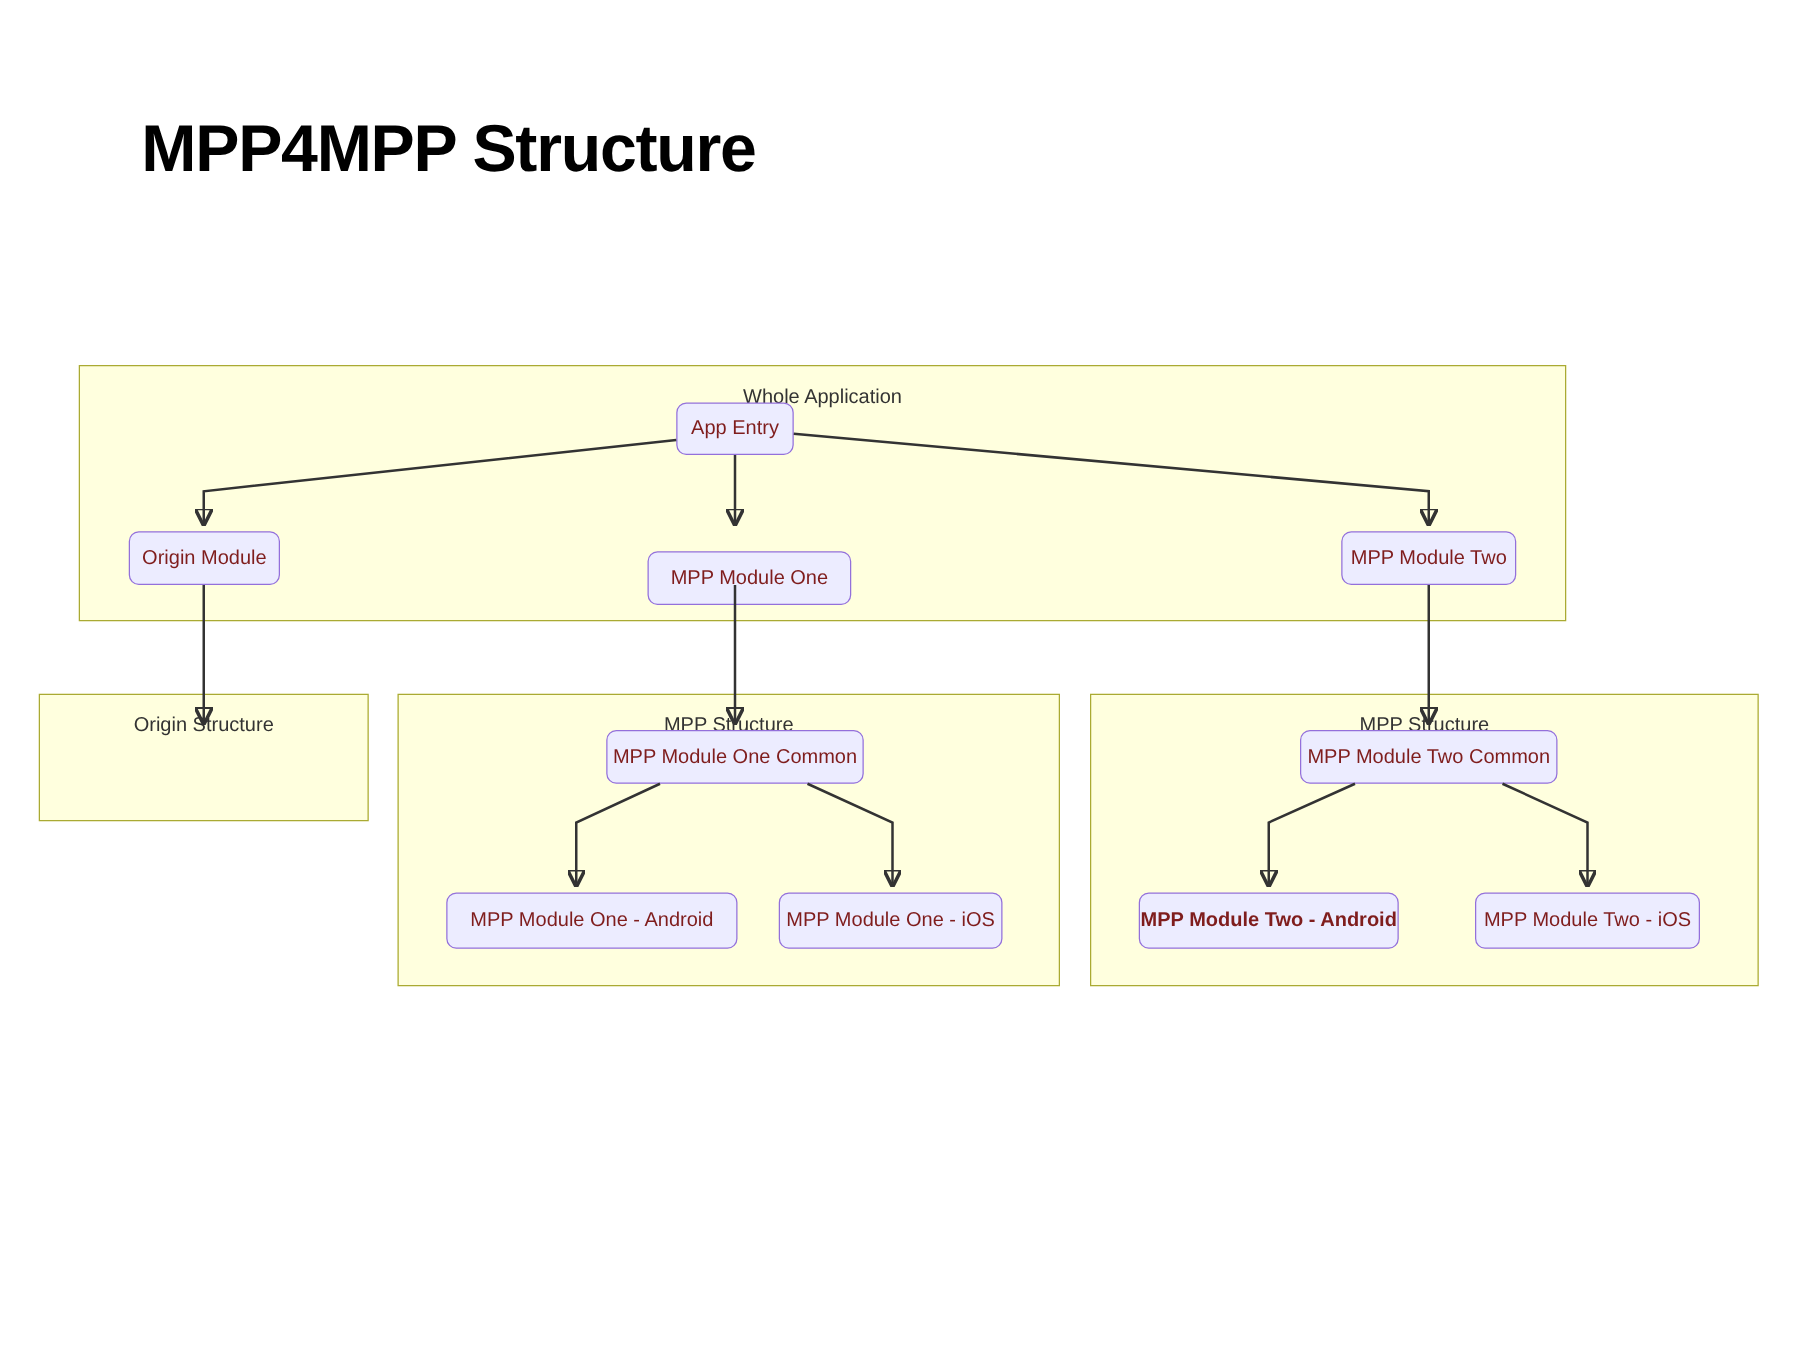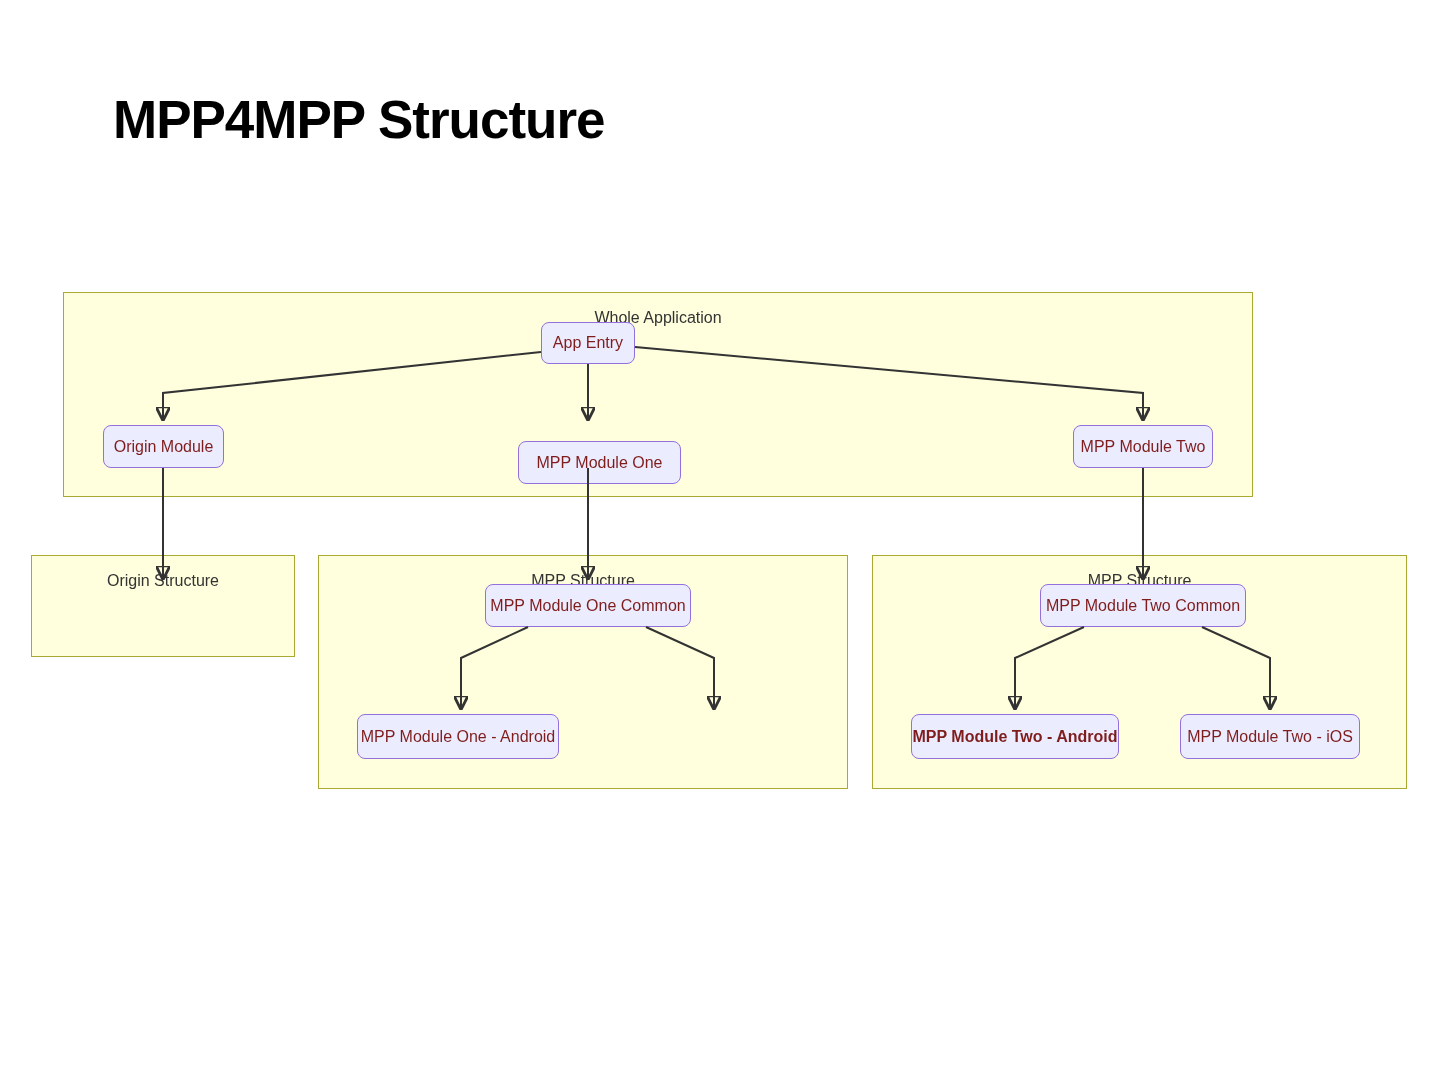--- a/index.html
+++ b/index.html
@@ -96,22 +96,23 @@
 
   <div class="node" style="left:103px; top:425px; width:121px; height:43px;">Origin Module</div>
 
   <div class="node" style="left:518px; top:441px; width:163px; height:43px;">MPP Module One</div>
 
   <div class="node" style="left:1073px; top:425px; width:140px; height:43px;">MPP Module Two</div>
 
 
   <div class="node" style="left:485px; top:584px; width:206px; height:43px;">MPP Module One Common</div>
 
-  <div class="node" style="left:357px; top:714px; width:202px; height:45px;">MPP Module One - Android</div>
+  <div class="node" style="left:357px; top:714px; width:233px; height:45px;">MPP Module One - Android</div>
 
+  <div class="node" style="left:623px; top:714px; width:179px; height:45px;">MPP Module One - iOS</div>
 
   <div class="node" style="left:1040px; top:584px; width:206px; height:43px;">MPP Module Two Common</div>
 
   <div class="node" style="left:911px; top:714px; width:208px; height:45px;font-weight:bold;">MPP Module Two - Android</div>
 
   <div class="node" style="left:1180px; top:714px; width:180px; height:45px;">MPP Module Two - iOS</div>
 
   <svg class="edges" width="1440" height="1080" viewBox="0 0 1440 1080">
     <defs>
       <marker id="arrowhead" viewBox="0 0 10 10" refX="8" refY="5" markerWidth="7" markerHeight="7" orient="auto-start-reverse">

